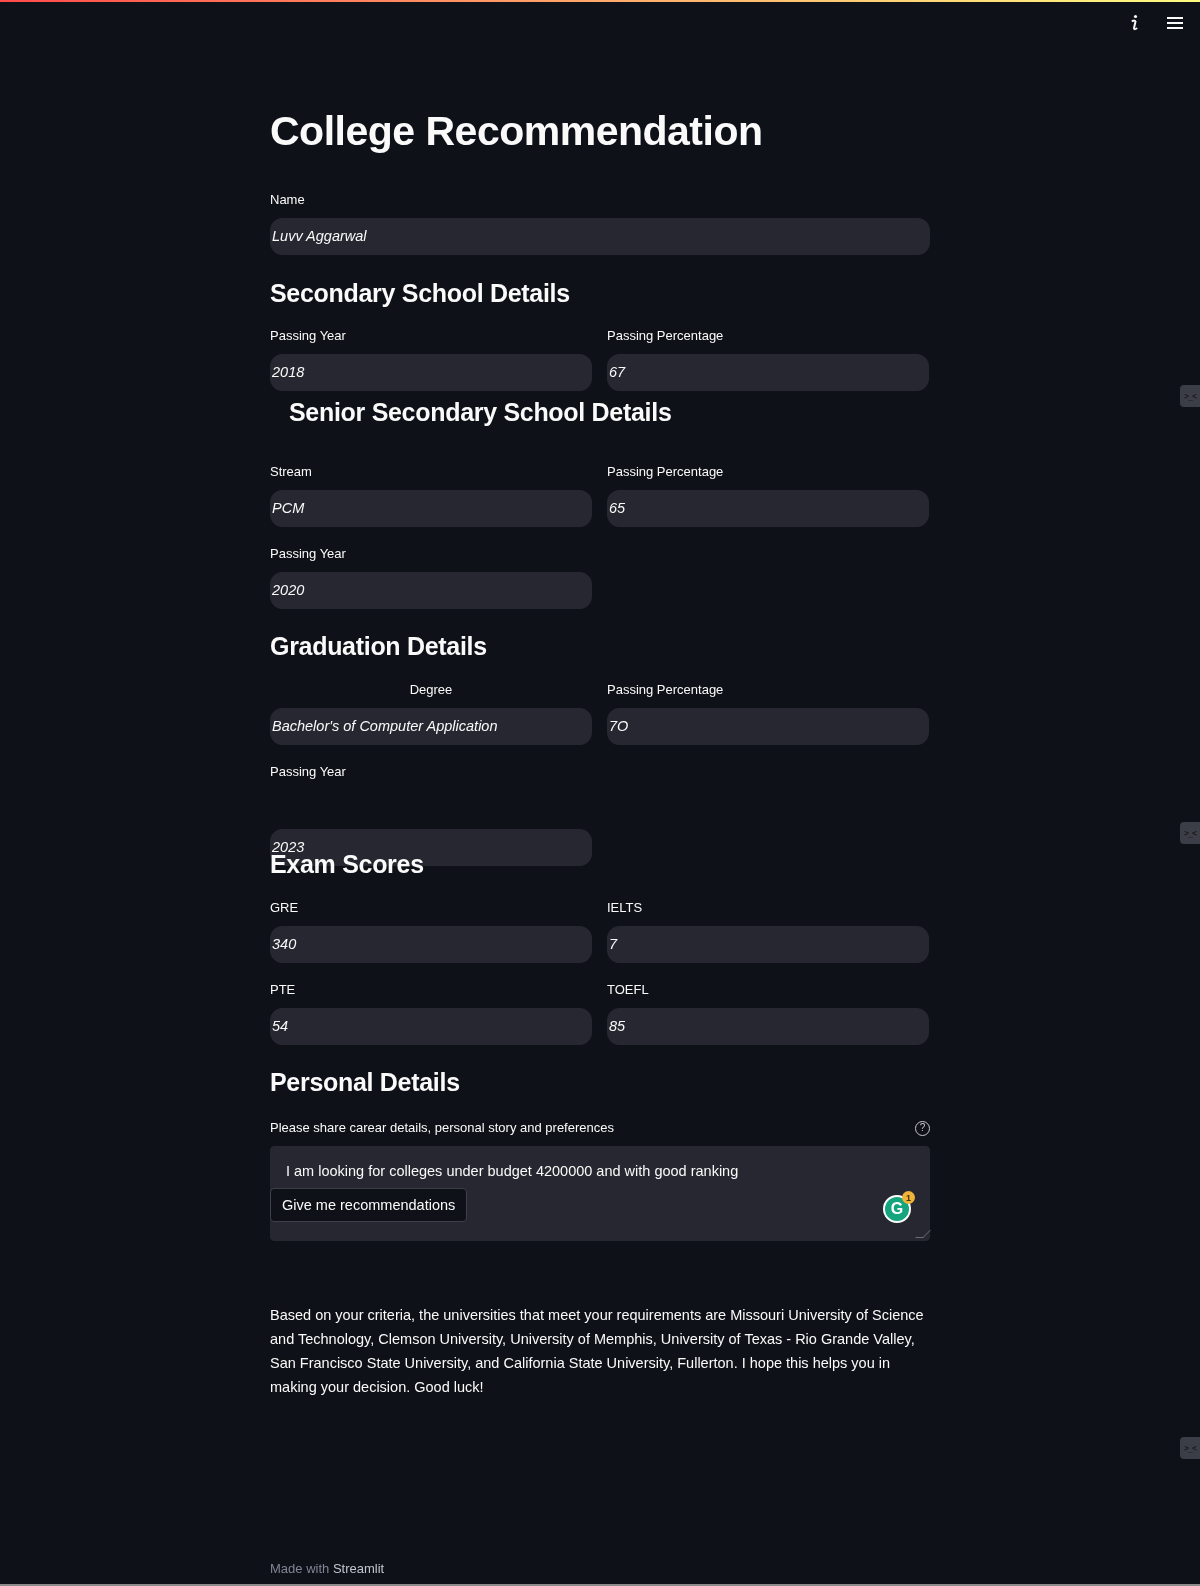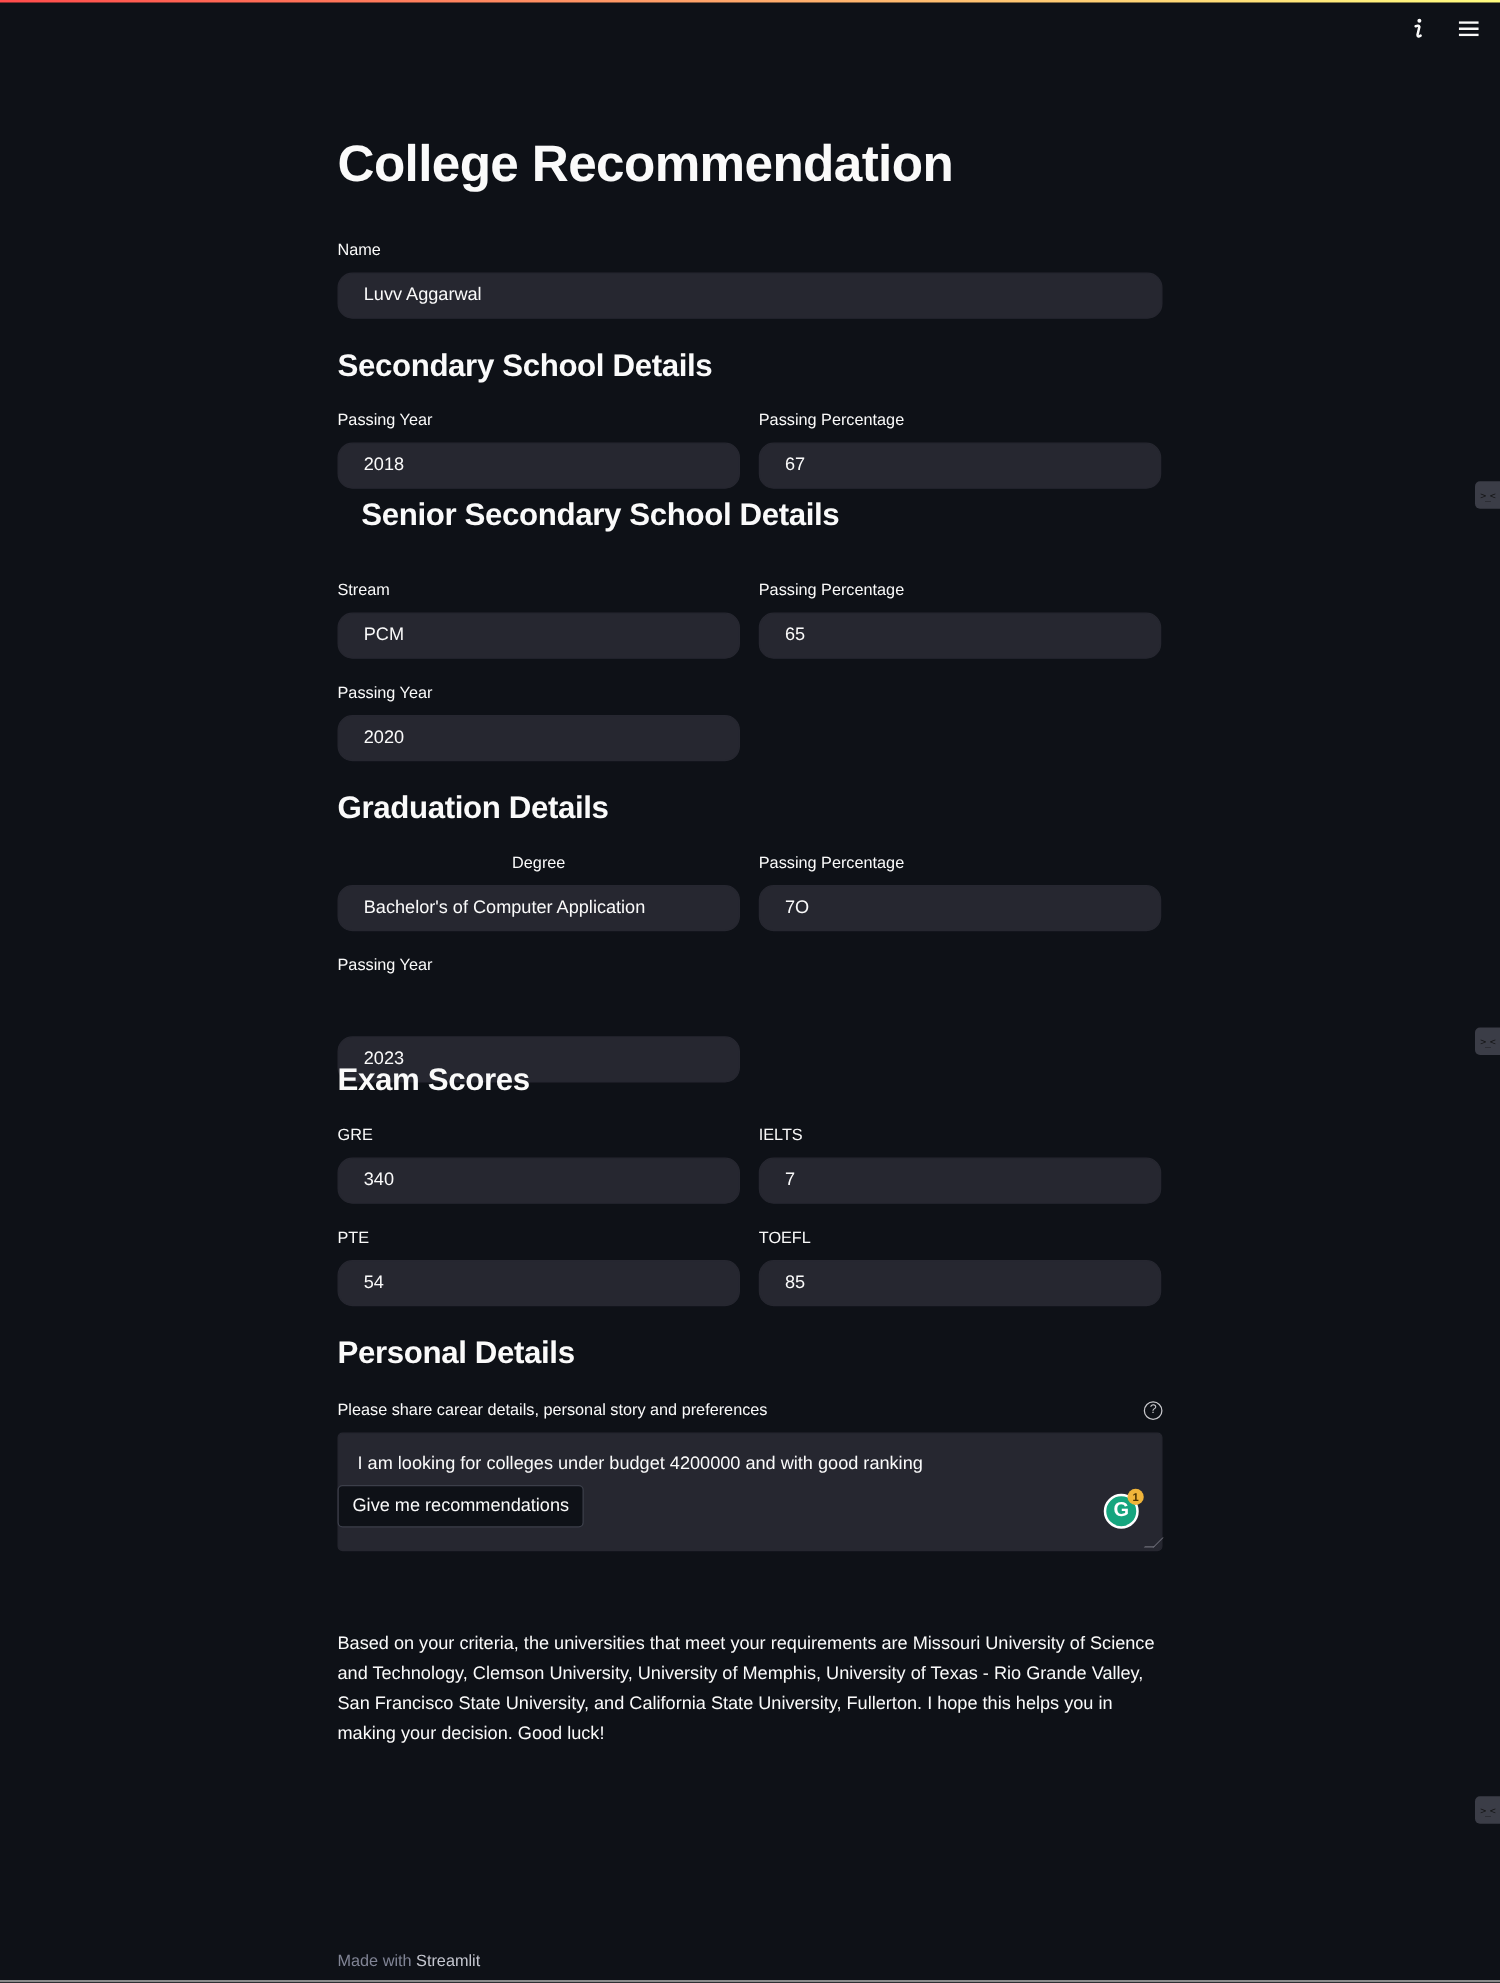--- a/index.html
+++ b/index.html
@@ -38,24 +38,25 @@
       color: #fafafa; white-space: nowrap;
     }
     .label {
       position: absolute; font-size: 13px; color: #fafafa; white-space: nowrap;
     }
     .input {
       position: absolute; height: 37px;
       background: #262730; border-radius: 12px;
       border: 1px solid #262730;
       color: #fafafa; font-size: 14.5px;
-      padding: 0 20px; line-height: 35px;
+      padding: 0 1px; line-height: 35px;
       font-family: "Liberation Sans", "DejaVu Sans", sans-serif;
       white-space: nowrap; overflow: hidden;
       cursor: text;
+      font-style: italic;
     }
     .col-left { left: 0; width: 322px; }
     .col-right { left: 337px; width: 322px; }
     .col-full { left: 0; width: 660px; }
     .label.col-left { left: 0; }
     .label.col-right { left: 337px; }
     .textarea {
       position: absolute; left: 0; top: 1146px; width: 660px; height: 95px;
       background: #262730; border-radius: 4px; border: 1px solid #262730;
       color: #fafafa; font-size: 14.5px; padding: 16px 15px;

